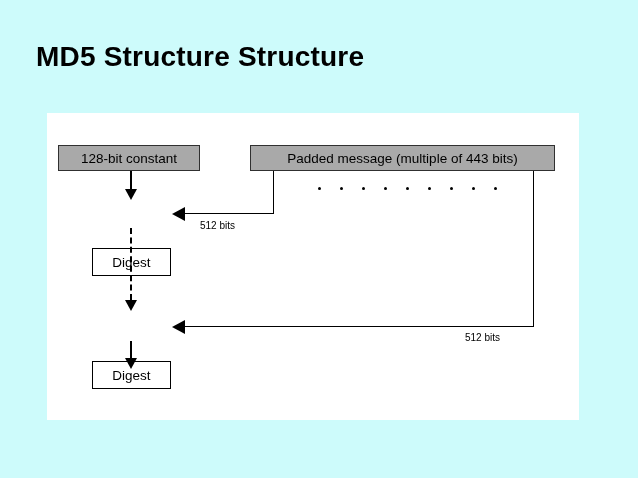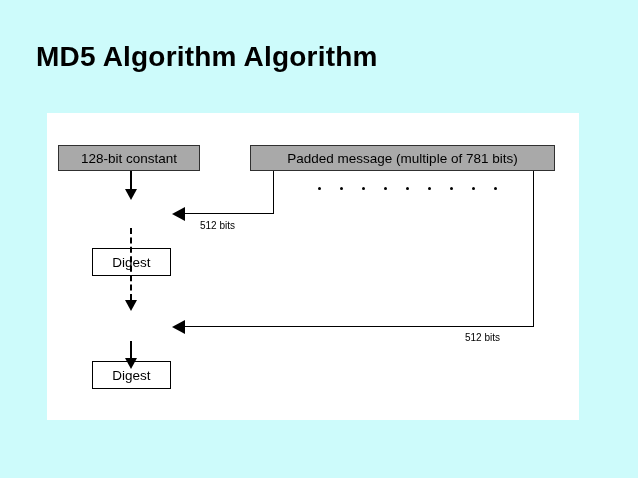--- a/index.html
+++ b/index.html
@@ -102,30 +102,30 @@
     background: #000000;
     border-radius: 50%;
     margin-right: 19px;
   }
 </style>
 </head>
 <body>
 
 <div id="slide">
 
-  <div id="slide-title">MD5 Algorithm Algorithm</div>
+  <div id="slide-title">MD5 Structure Structure</div>
 
   <div id="diagram-panel">
 
     <div class="node-box node-gray" style="left:11px; top:32px; width:142px; height:26px;">
       <span>128-bit constant</span>
     </div>
 
     <div class="node-box node-gray" style="left:203px; top:32px; width:305px; height:26px;">
-      <span>Padded message (multiple of 781 bits)</span>
+      <span>Padded message (multiple of 443 bits)</span>
     </div>
 
     <div class="node-box node-white" style="left:45px; top:87px; width:79px; height:28px;">
       <span>Digest</span>
     </div>
 
     <div class="node-box node-white" style="left:45px; top:200px; width:79px; height:28px;">
       <span>Digest</span>
     </div>
 

